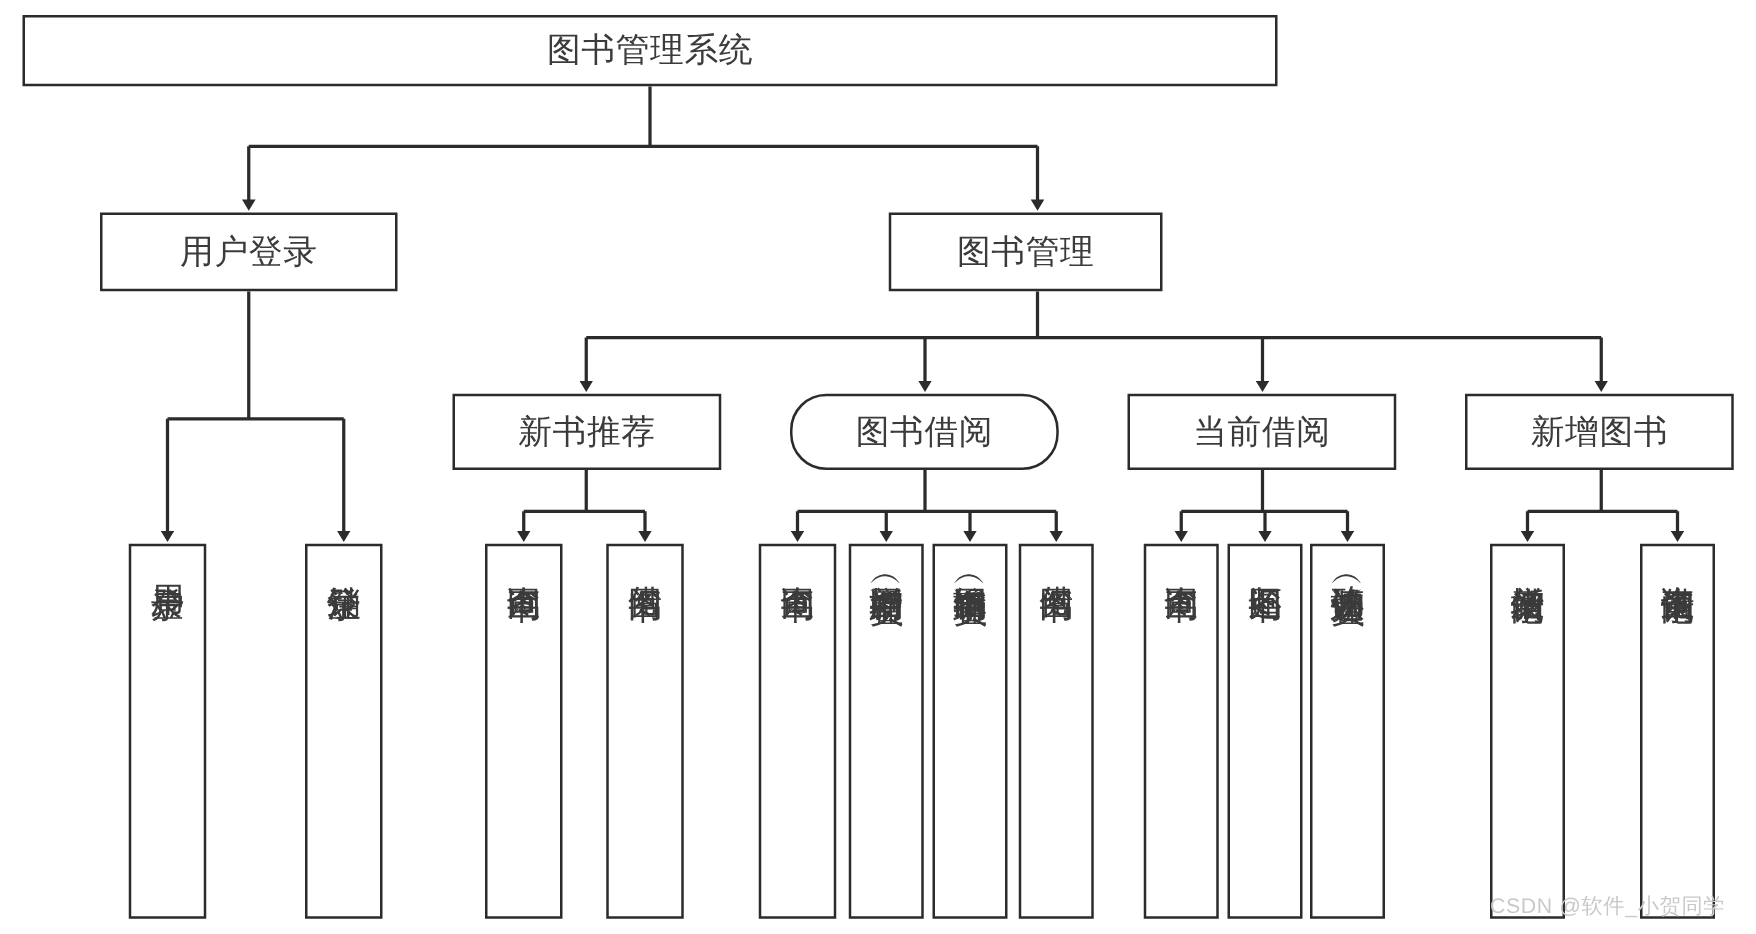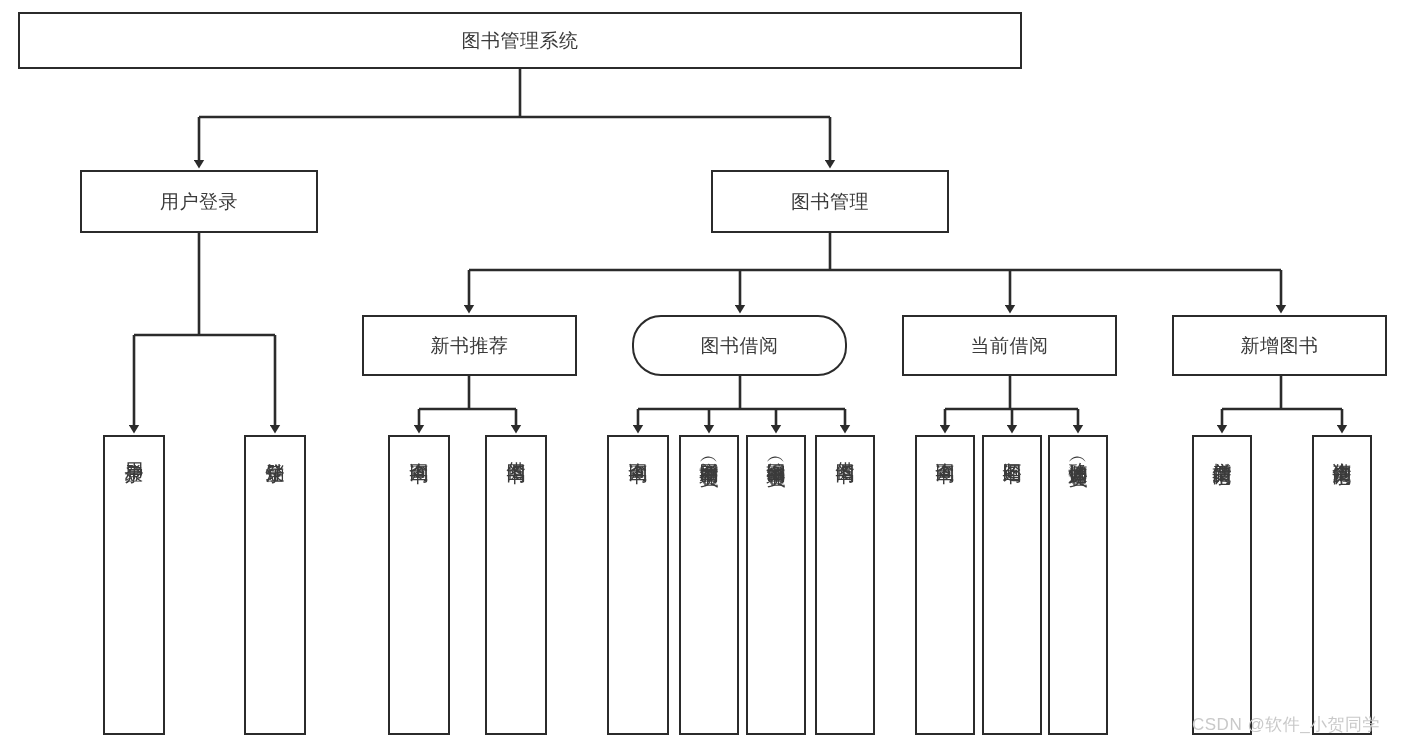--- a/index.html
+++ b/index.html
@@ -30,21 +30,21 @@
     box-sizing: border-box;
     background: #ffffff;
     border: 2px solid #2b2b2b;
     display: flex;
     align-items: center;
     justify-content: center;
     z-index: 2;
   }
   .node-label {
     color: #3b3b3b;
-    font-size: 19px;
+    font-size: 27px;
     line-height: 1.32;
     letter-spacing: 0.5px;
     white-space: nowrap;
     text-align: left;
   }
   .node.vertical .node-label {
     writing-mode: vertical-rl;
     text-orientation: upright;
     white-space: normal;
     letter-spacing: 1px;
@@ -120,21 +120,21 @@
     </g>
   </svg>
 
   <div class="node" style="left:18px; top:12px; width:1004px; height:57px;">
     <span class="node-label">图书管理系统</span>
   </div>
 
   <div class="node" style="left:80px; top:170px; width:238px; height:63px;">
     <span class="node-label">用户登录</span>
   </div>
-  <div class="node" style="left:711px; top:170px; width:238px; height:63px;">
+  <div class="node" style="left:711px; top:170px; width:219px; height:63px;">
     <span class="node-label">图书管理</span>
   </div>
 
   <div class="node" style="left:362px; top:315px; width:215px; height:61px;">
     <span class="node-label">新书推荐</span>
   </div>
   <div class="node" style="left:632px; top:315px; width:215px; height:61px;border-radius:29px;">
     <span class="node-label">图书借阅</span>
   </div>
   <div class="node" style="left:902px; top:315px; width:215px; height:61px;">

